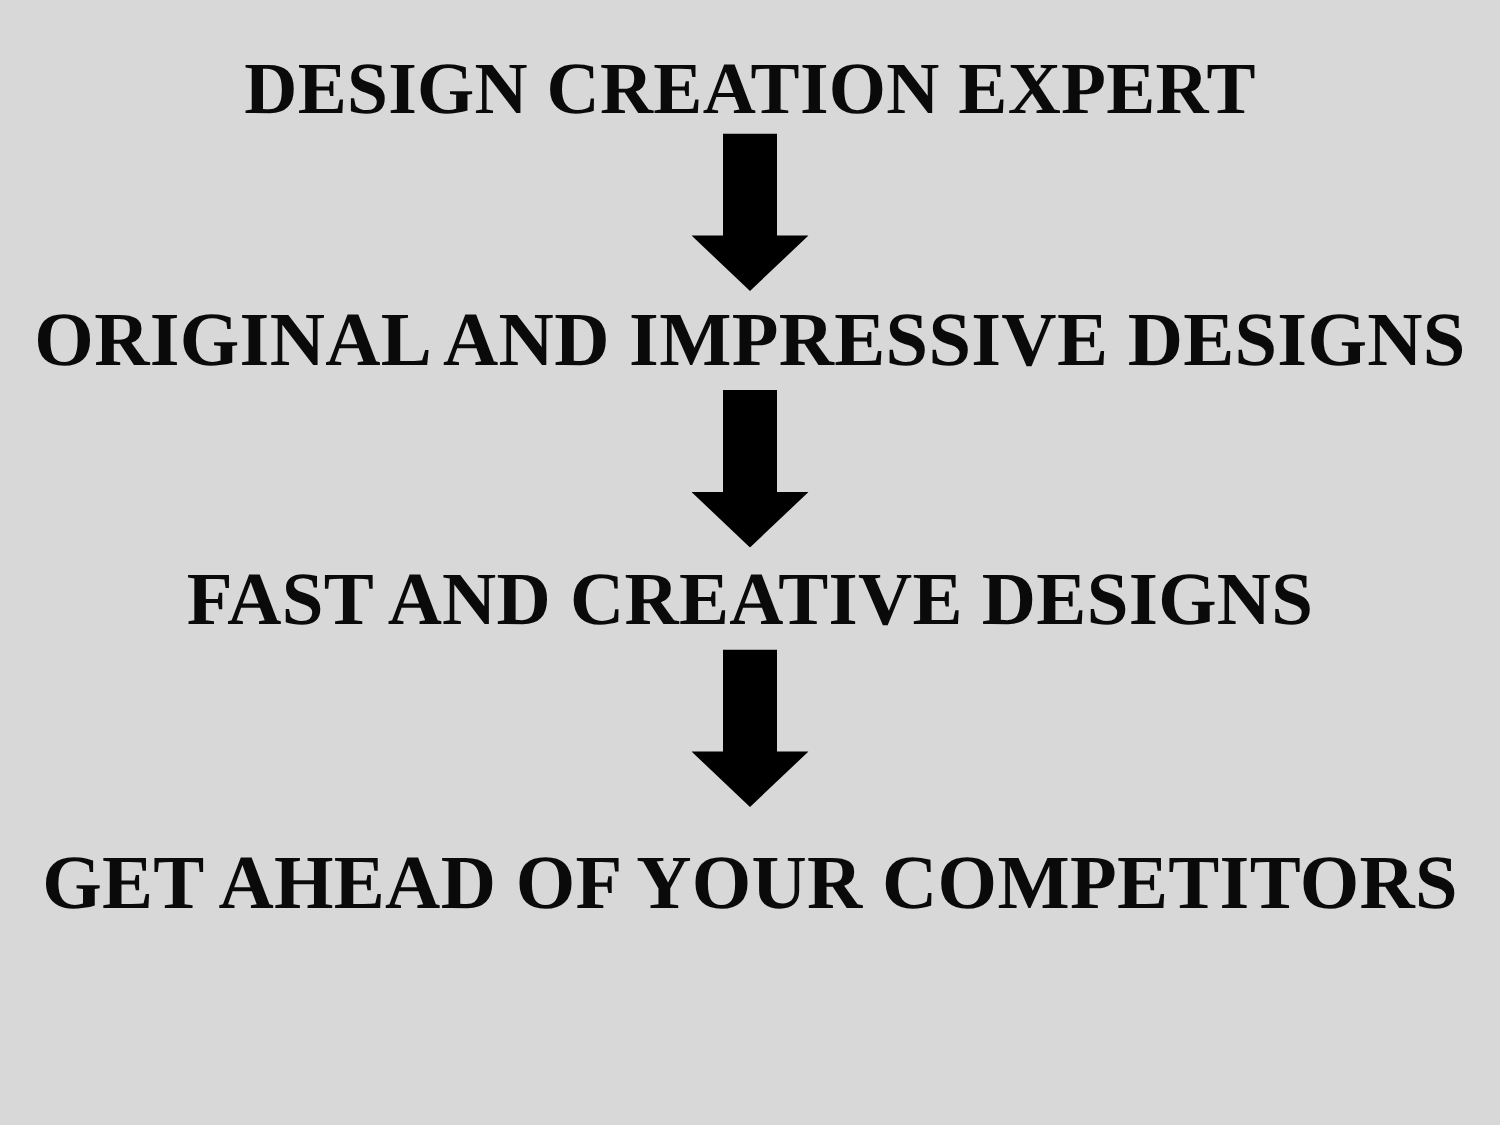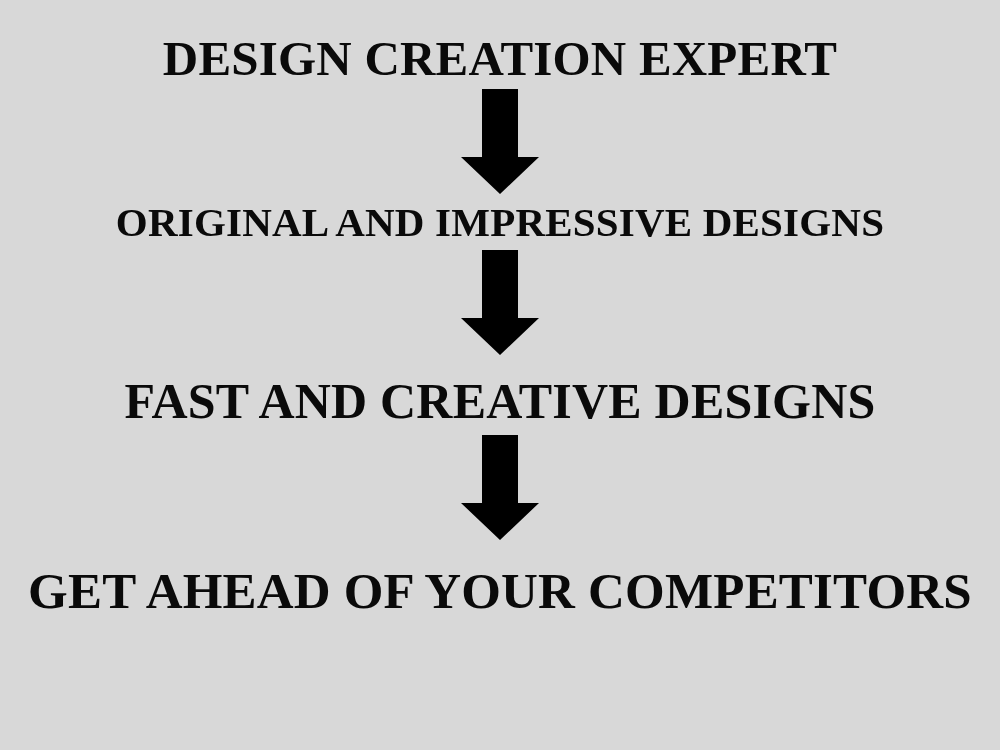--- a/index.html
+++ b/index.html
@@ -37,22 +37,22 @@
     text-align: center;
     color: #0a0a0a;
     font-weight: bold;
     font-style: normal;
     line-height: 1.0;
     letter-spacing: 0.2px;
     white-space: nowrap;
   }
 
   .step-1 { font-size: 49px; margin-top: 34px; }
-  .step-2 { font-size: 41px; margin-top: 0px; }
-  .step-3 { font-size: 50px; margin-top: 12px; }
+  .step-2 { font-size: 51px; margin-top: 0px; }
+  .step-3 { font-size: 50px; margin-top: 0px; }
   .step-4 { font-size: 51px; margin-top: 16px; }
 
   .flow-arrow {
     width: 78px;
     height: 105px;
     display: block;
     margin: 0 auto;
   }
 
   .arrow-1 { margin-top: 6px;  margin-bottom: 8px; }

